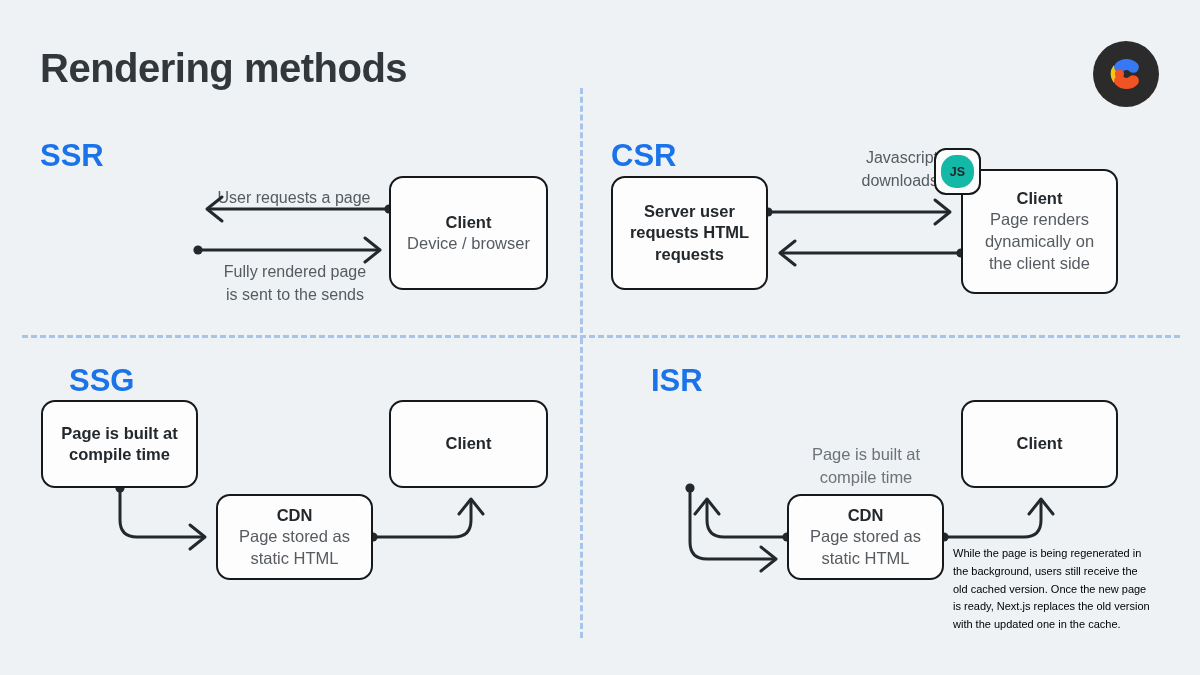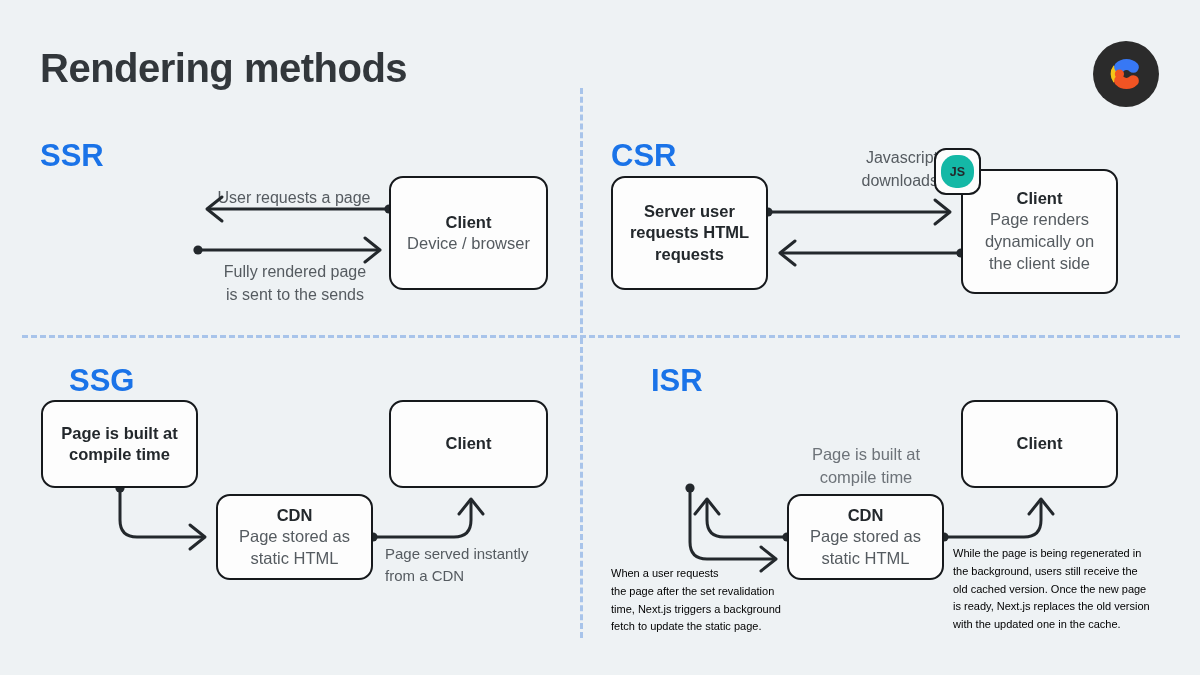--- a/index.html
+++ b/index.html
@@ -161,43 +161,37 @@
   <div class="abs node" style="left:216px;top:494px;width:157px;height:86px;">
     <div class="t-bold">CDN</div>
     <div class="t-reg" style="white-space:pre-line;">Page stored as
 static HTML</div>
   </div>
 
   <div class="abs node" style="left:389px;top:400px;width:159px;height:88px;">
     <div class="t-bold">Client</div>
   </div>
 
-  <div class="abs note" style="left:385px;top:543px;width:185px;font-size:15px;color:#555b60;line-height:1.45;">Page served instantly
-from a CDN</div>
 
   <div class="abs quad-title" style="left:611px;top:363px;margin-left:40px;">ISR</div>
 
 
   <div class="abs node" style="left:787px;top:494px;width:157px;height:86px;">
     <div class="t-bold">CDN</div>
     <div class="t-reg" style="white-space:pre-line;">Page stored as
 static HTML</div>
   </div>
 
   <div class="abs node" style="left:961px;top:400px;width:157px;height:88px;">
     <div class="t-bold">Client</div>
   </div>
 
   <div class="abs gray-label" style="left:790px;top:443px;width:152px;">Page is built at
 compile time</div>
 
-  <div class="abs note" style="left:611px;top:565px;width:215px;">When a user requests
-the page after the set revalidation
-time, Next.js triggers a background
-fetch to update the static page.</div>
 
   <div class="abs note" style="left:953px;top:545px;width:235px;">While the page is being regenerated in
 the background, users still receive the
 old cached version. Once the new page
 is ready, Next.js replaces the old version
 with the updated one in the cache.</div>
 
   <svg id="arrows">
     <defs>
       <style>

